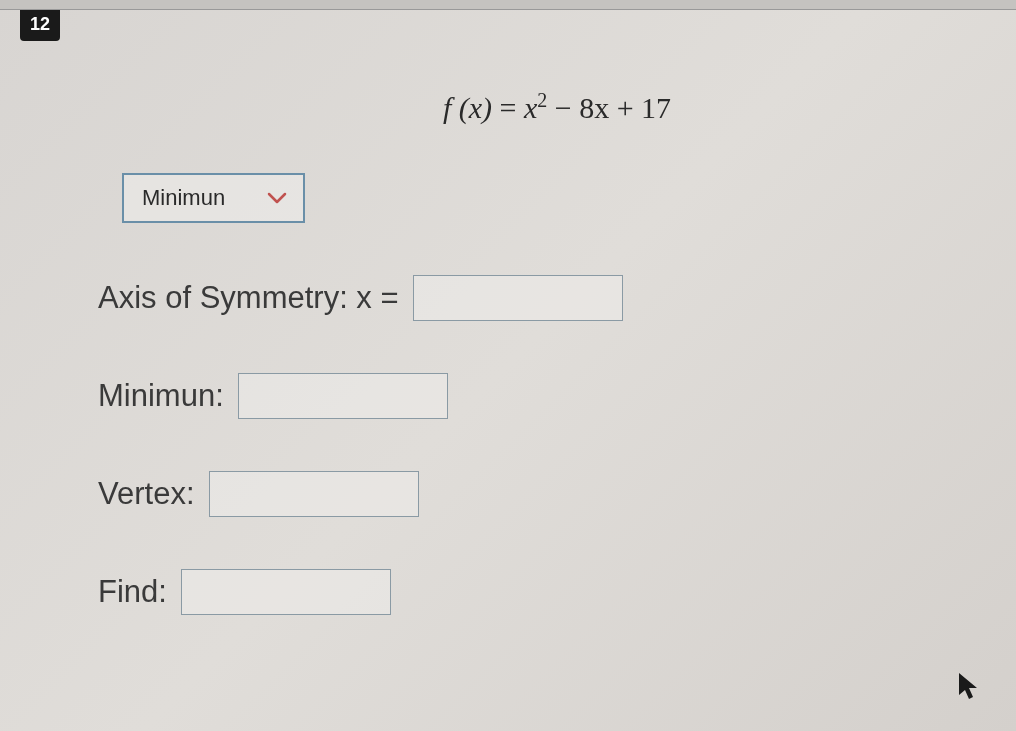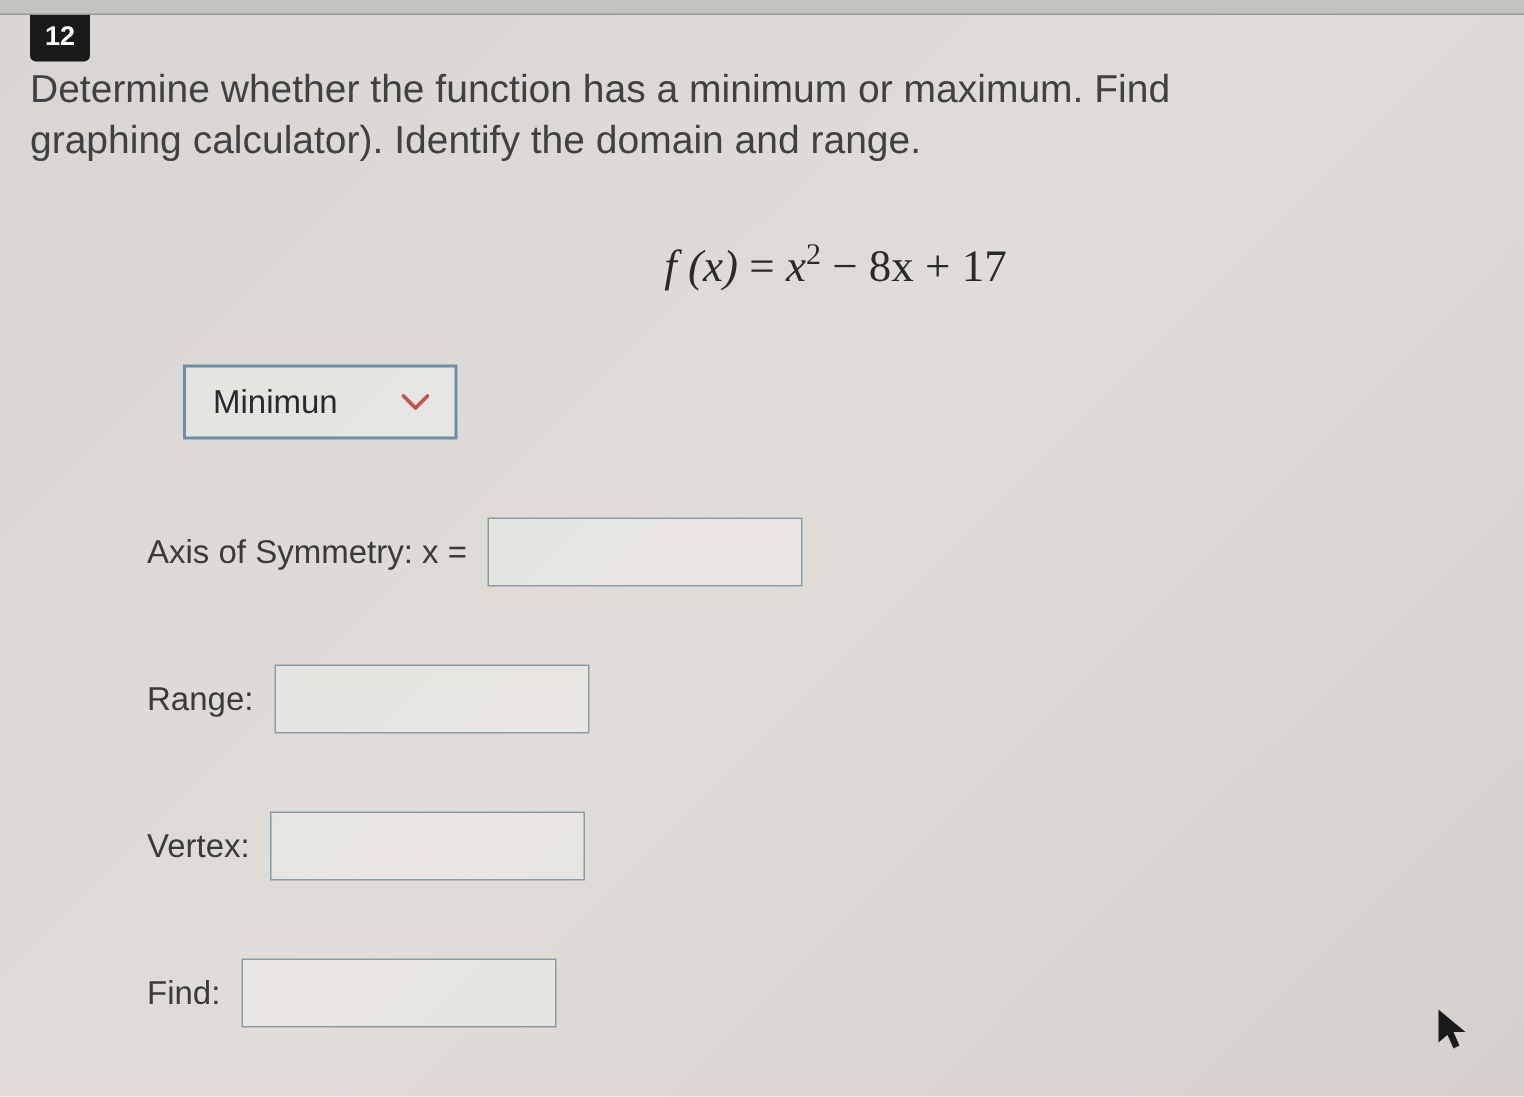--- a/index.html
+++ b/index.html
@@ -21,21 +21,20 @@
       background: #c5c3c0;
       border-bottom: 1px solid #999;
     }
     .content {
       padding: 0 0 0 20px;
       position: relative;
     }
     .question-row {
       display: flex;
       align-items: flex-start;
-      flex-direction: column;
     }
     .question-number {
       background: #1a1a1a;
       color: #fff;
       font-size: 18px;
       font-weight: bold;
       padding: 4px 10px 6px 10px;
       border-radius: 0 0 4px 4px;
       margin-top: 0;
       margin-right: 18px;
@@ -88,21 +87,21 @@
     .dropdown .chev svg {
       display: block;
     }
     .field-row {
       margin-left: 78px;
       display: flex;
       align-items: center;
       margin-top: 52px;
     }
     .field-label {
-      font-size: 22px;
+      font-size: 31px;
       color: #3a3a3a;
       margin-right: 14px;
     }
     .field-input {
       border: 1.5px solid #8a9aa4;
       background: rgba(255,255,255,0.25);
       height: 46px;
       width: 210px;
       font-size: 20px;
       padding: 4px 8px;
@@ -118,24 +117,20 @@
     }
   </style>
 </head>
 <body>
 
 <div class="top-bar"></div>
 
 <div class="content">
   <div class="question-row">
     <div class="question-number">12</div>
-    <div class="question-text">
-      <span>Determine whether the function has a minimum or maximum. Find</span><br>
-      <span>graphing calculator). Identify the domain and range.</span>
-    </div>
   </div>
 
   <div class="equation">
     <span>f (x)</span><span class="plain"> = </span><span>x</span><span class="sup">2</span><span class="plain"> − 8x + 17</span>
   </div>
 
   <div class="dropdown">
     <span>Minimun</span>
     <span class="chev">
       <svg width="20" height="14" viewBox="0 0 20 14">
@@ -143,21 +138,21 @@
       </svg>
     </span>
   </div>
 
   <div class="field-row">
     <span class="field-label">Axis of Symmetry: x =</span>
     <input class="field-input" type="text" value="" style="">
   </div>
 
   <div class="field-row">
-    <span class="field-label">Range:</span>
+    <span class="field-label">Minimun:</span>
     <input class="field-input" type="text" value="" style="">
   </div>
 
   <div class="field-row">
     <span class="field-label">Vertex:</span>
     <input class="field-input" type="text" value="" style="">
   </div>
 
   <div class="field-row">
     <span class="field-label">Find:</span>

